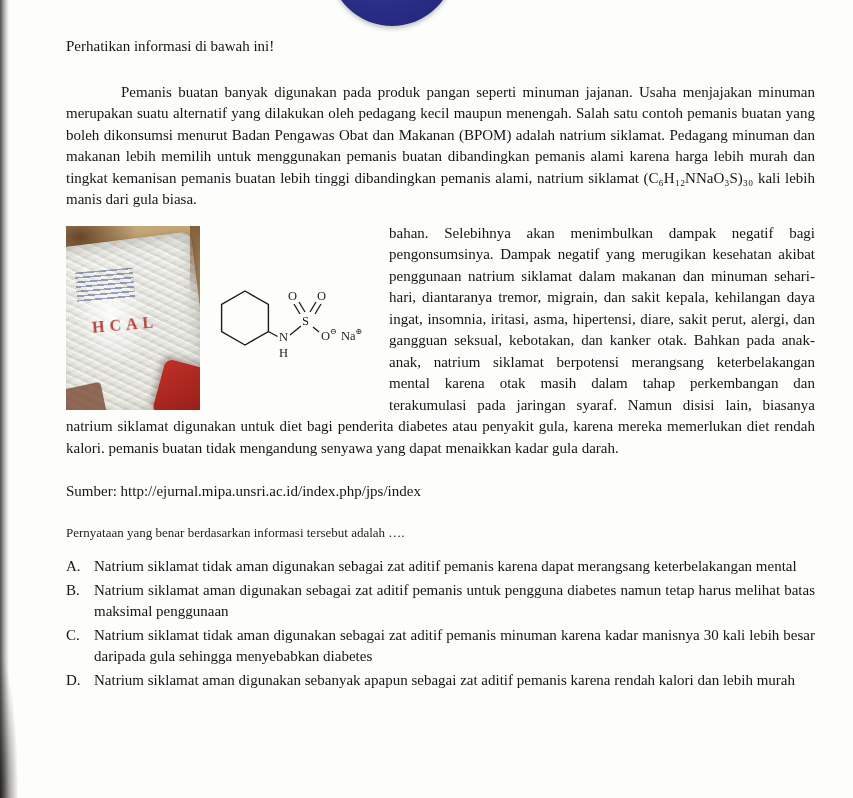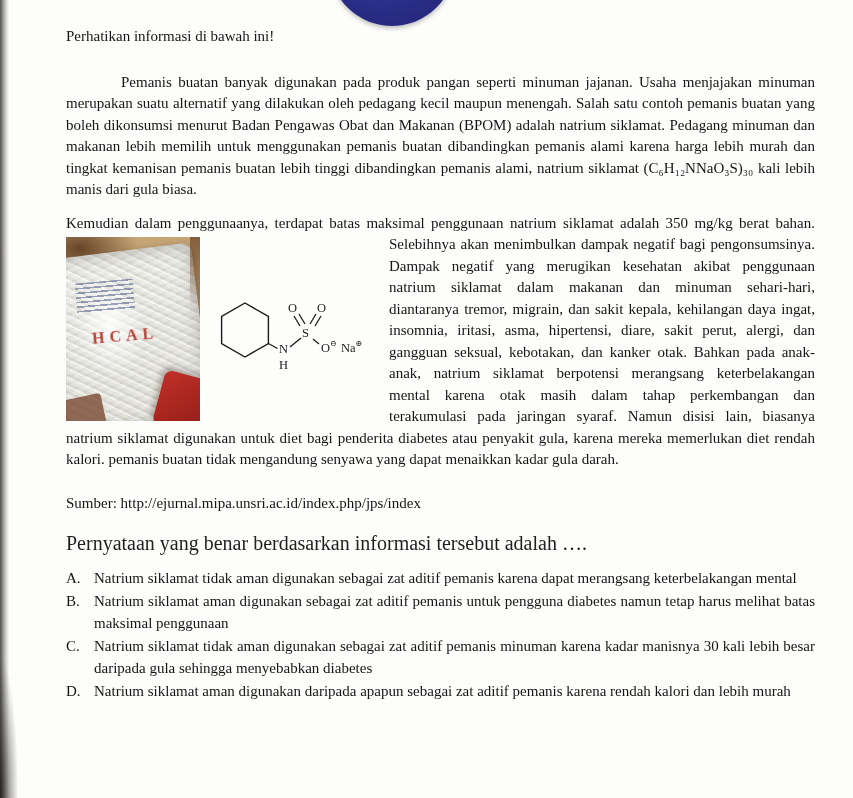--- a/index.html
+++ b/index.html
@@ -3,21 +3,21 @@
 <meta charset="utf-8">
 <style>
   * { margin:0; padding:0; box-sizing:border-box; }
   html,body { background:#e8e8e8; }
   .screen {
     position:relative; width:853px; height:798px; overflow:hidden;
     background:#fdfdfc; color:#151515;
     font-family:"Liberation Serif","DejaVu Serif",serif;
     font-size:15px; line-height:21.5px;
   }
-  .page { position:absolute; inset:0; padding:26px 38px 0 66px; }
+  .page { position:absolute; inset:0; padding:36px 38px 0 66px; }
 
   
   .edge-left { position:absolute; left:0; top:0; bottom:0; width:9px; z-index:5;
     background:linear-gradient(to right, rgba(35,33,32,0.78), rgba(35,33,32,0.28) 55%, rgba(35,33,32,0)); }
   .edge-corner { position:absolute; left:0; bottom:0; width:18px; height:140px; z-index:5;
     background:radial-gradient(ellipse at left bottom, rgba(20,18,16,0.75), rgba(20,18,16,0) 72%); }
 
   
   .fab { position:absolute; left:329px; top:-100px; width:126px; height:126px; border-radius:50%;
     background:radial-gradient(circle at 42% 38%, #3a3e9e, #26297f 72%);
@@ -53,42 +53,41 @@
   .ph-dark-bl { position:absolute; left:-6px; bottom:-8px; width:44px; height:32px; transform:rotate(-12deg);
     background:#7a4a33; opacity:0.8; border-radius:4px; }
   .ph-right-sliver { position:absolute; right:0; top:0; width:10px; height:70px;
     background:linear-gradient(180deg, rgba(110,70,40,0.75), rgba(110,70,40,0)); }
 
   
   .chem { flex:0 0 auto; }
   .chem text { font-family:"Liberation Serif","DejaVu Serif",serif; font-size:12.5px; fill:#1a1a1a; }
 
   .source { margin-top:22px; }
-  .question { margin-top:19px; font-size:20px; color:#1f1f1f; }
+  .question { margin-top:19px; font-size:13px; color:#1f1f1f; }
 
   .options { margin-top:13px; }
   .option { position:relative; padding-left:28px; text-align:justify; margin-bottom:2px; }
   .opt-letter { position:absolute; left:0; top:0; }
 </style>
 </head>
 <body>
 
 <div class="screen">
   <div class="fab"></div>
   <div class="edge-left"></div>
   <div class="edge-corner"></div>
 
   <div class="page">
 
     <h1 class="title">Perhatikan informasi di bawah ini!</h1>
 
     <p class="para1">Pemanis buatan banyak digunakan pada produk pangan seperti minuman jajanan. Usaha menjajakan minuman merupakan suatu alternatif yang dilakukan oleh pedagang kecil maupun menengah. Salah satu contoh pemanis buatan yang boleh dikonsumsi menurut Badan Pengawas Obat dan Makanan (BPOM) adalah natrium siklamat. Pedagang minuman dan makanan lebih memilih untuk menggunakan pemanis buatan dibandingkan pemanis alami karena harga lebih murah dan tingkat kemanisan pemanis buatan lebih tinggi dibandingkan pemanis alami, natrium siklamat (C₆H₁₂NNaO₃S)₃₀ kali lebih manis dari gula biasa.</p>
 
     <div class="para2">
-      <span>Kemudian dalam penggunaanya, terdapat batas maksimal penggunaan natrium siklamat adalah 350 mg/kg berat</span>
 
       <span class="media-float">
         <span class="photo">
           <span class="ph-surface"></span>
           <span class="ph-bag"></span>
           <span class="ph-glare"></span>
           <span class="ph-label-lines"></span>
           <span class="ph-red-text">HCAL</span>
           <span class="ph-dark-bl"></span>
           <span class="ph-red-corner"></span>
@@ -131,18 +130,18 @@
       <div class="option">
         <span class="opt-letter">B.</span>
         <span class="opt-text">Natrium siklamat aman digunakan sebagai zat aditif pemanis untuk pengguna diabetes namun tetap harus melihat batas maksimal penggunaan</span>
       </div>
       <div class="option">
         <span class="opt-letter">C.</span>
         <span class="opt-text">Natrium siklamat tidak aman digunakan sebagai zat aditif pemanis minuman karena kadar manisnya 30 kali lebih besar daripada gula sehingga menyebabkan diabetes</span>
       </div>
       <div class="option">
         <span class="opt-letter">D.</span>
-        <span class="opt-text">Natrium siklamat aman digunakan daripada apapun sebagai zat aditif pemanis karena rendah kalori dan lebih murah</span>
+        <span class="opt-text">Natrium siklamat aman digunakan sebanyak apapun sebagai zat aditif pemanis karena rendah kalori dan lebih murah</span>
       </div>
     </div>
 
   </div>
 </div>
 
 </body></html>

